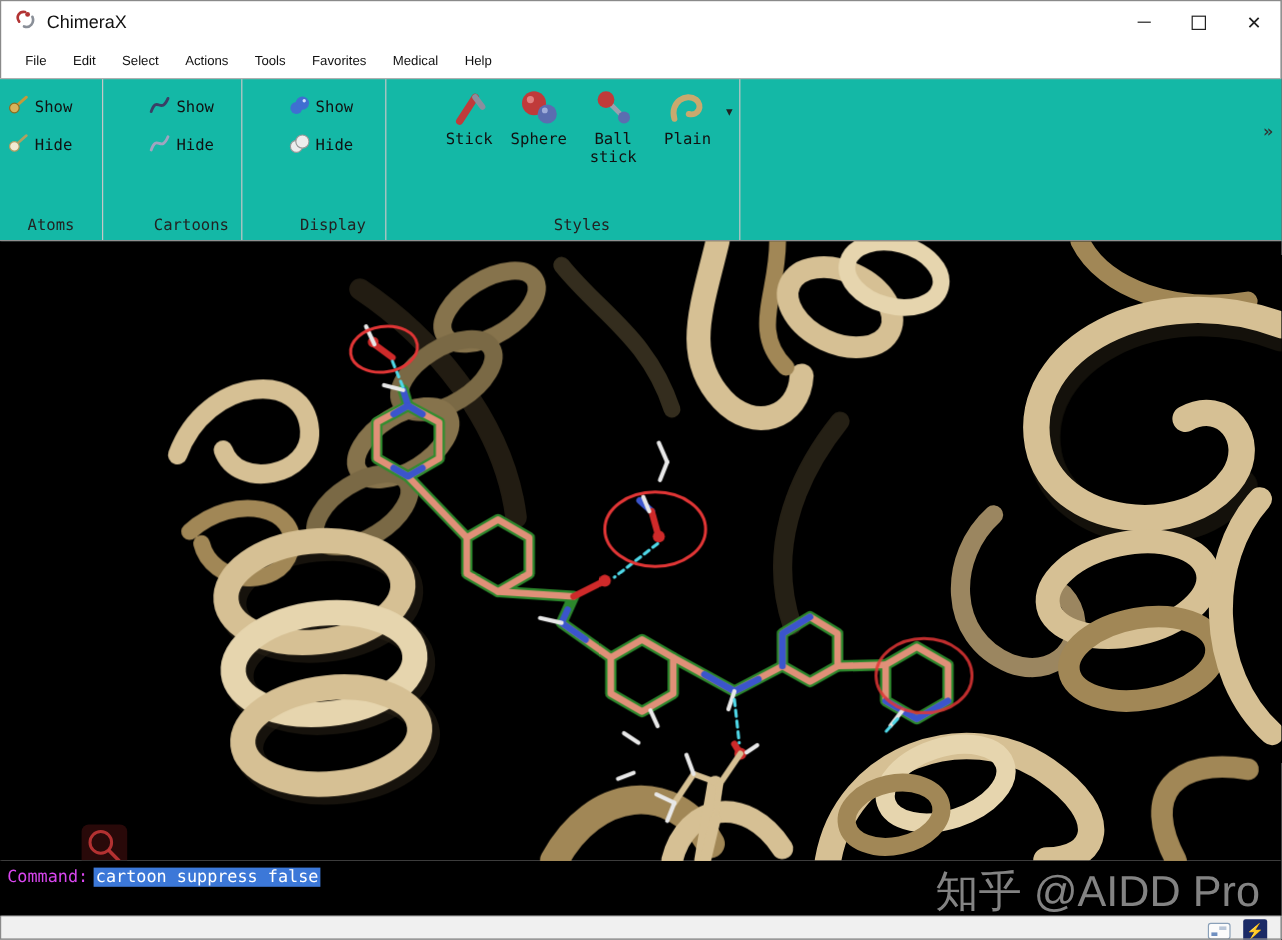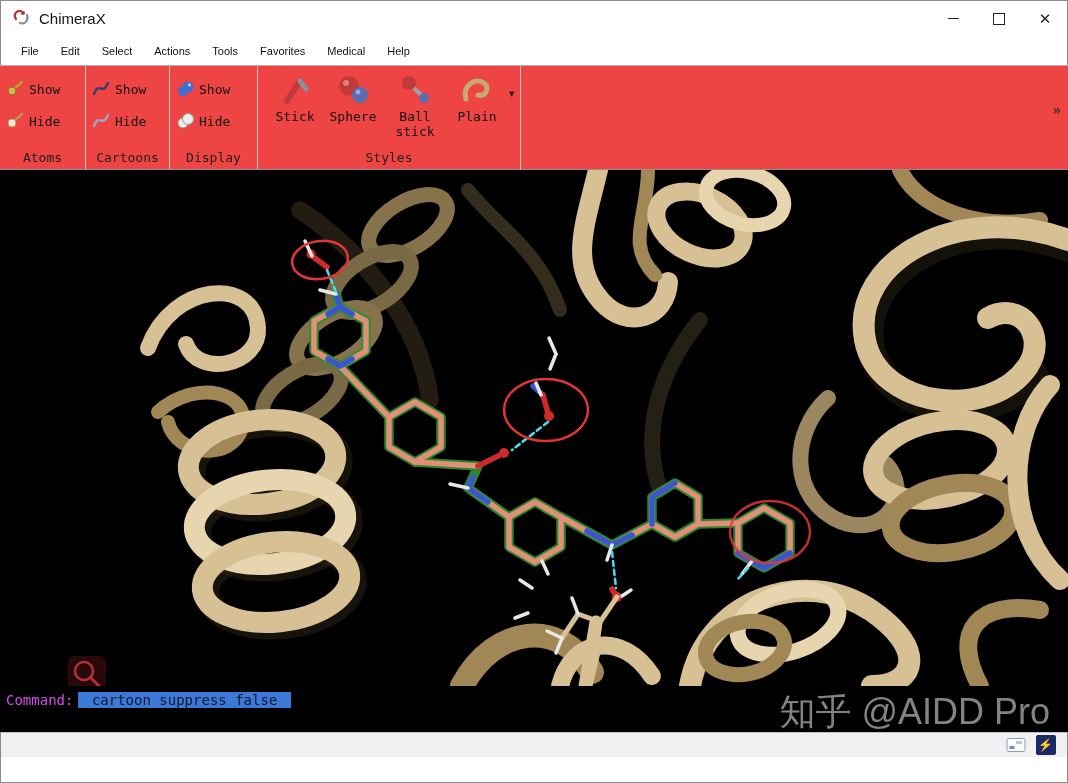--- a/index.html
+++ b/index.html
@@ -18,21 +18,21 @@
   
   .menubar{height:28px;background:#fff;display:flex;align-items:center;padding-left:10px;flex:0 0 auto;}
   .menu-item{padding:3px 11px;font-size:11px;color:#111;}
 
   
   .tabbar{height:26px;background:#fff;display:flex;align-items:flex-end;padding-left:6px;flex:0 0 auto;position:relative;z-index:3;}
   .tab{font:13px "DejaVu Sans Mono",monospace;color:#111;padding:4px 11px 4px;border:1px solid transparent;border-bottom:none;white-space:nowrap;}
   .tab.active{background:#f1f1f1;border-color:#b0b0b0;margin-bottom:-1px;padding-bottom:6px;}
 
   
-  .toolbar{height:105px;box-sizing:border-box;background:#ef4444;border-top:1px solid #b0b0b0;border-bottom:1px solid #8f8f8f;display:flex;flex:0 0 auto;position:relative;}
+  .toolbar{height:136px;box-sizing:border-box;background:#14b8a6;border-top:1px solid #b0b0b0;border-bottom:1px solid #8f8f8f;display:flex;flex:0 0 auto;position:relative;gap:32px;}
   .tgroup{position:relative;border-right:1px solid #c6c6c6;box-sizing:border-box;}
   .tgroup.last{border-right:none;flex:1;}
   .g-atoms{width:86px;} .g-cartoons{width:84px;} .g-surfaces{width:88px;} .g-styles{width:263px;}
   .sh-btn{display:flex;align-items:center;gap:5px;height:32px;padding-left:6px;font:13px "DejaVu Sans Mono",monospace;color:#111;}
   .sh-btn:first-child{margin-top:7px;}
   .glabel{position:absolute;bottom:4px;left:0;right:0;text-align:center;font:13px "DejaVu Sans Mono",monospace;color:#222;}
   .style-row{display:flex;align-items:flex-start;padding:5px 2px 0 8px;}
   .style-btn{width:58px;display:flex;flex-direction:column;align-items:center;font:13px "DejaVu Sans Mono",monospace;color:#111;}
   .style-btn.wide{width:66px;}
   .style-icon{height:38px;display:flex;align-items:center;justify-content:center;}
@@ -41,21 +41,21 @@
   .overflow-btn{position:absolute;right:7px;top:36px;font:bold 14px "DejaVu Sans Mono",monospace;color:#333;}
 
   
   .viewport{height:516px;background:#000;position:relative;overflow:hidden;flex:0 0 auto;}
   .viewport svg{position:absolute;left:0;top:0;}
 
   
   .cmdrow{height:46px;background:#000;flex:0 0 auto;position:relative;padding:5px 0 0 6px;box-sizing:border-box;}
   .cmd-label{font:14px "DejaVu Sans Mono",monospace;color:#d946ef;}
   .cmd-input{display:inline-block;}
-  .cmd-sel{font:14px "DejaVu Sans Mono",monospace;color:#0f172a;background:#3c78d8;padding:0 14px;}
+  .cmd-sel{font:14px "DejaVu Sans Mono",monospace;color:#ffffff;background:#3c78d8;padding:0 2px;}
   .watermark{position:absolute;right:18px;top:2px;font-size:36px;color:#8f8f8f;opacity:.92;font-family:"Liberation Sans",sans-serif;white-space:nowrap;}
 
   
   .statusbar{height:25px;background:#f0f0f0;border-top:1px solid #c0c0c0;box-sizing:border-box;display:flex;align-items:center;justify-content:flex-end;gap:10px;padding-right:12px;flex:0 0 auto;}
   .status-icon{display:flex;align-items:center;justify-content:center;}
   .bolt{width:20px;height:20px;background:#1b2a66;border-radius:2px;color:#ffd24a;font-size:12px;display:flex;align-items:center;justify-content:center;}
 </style>
 </head>
 <body>
 

